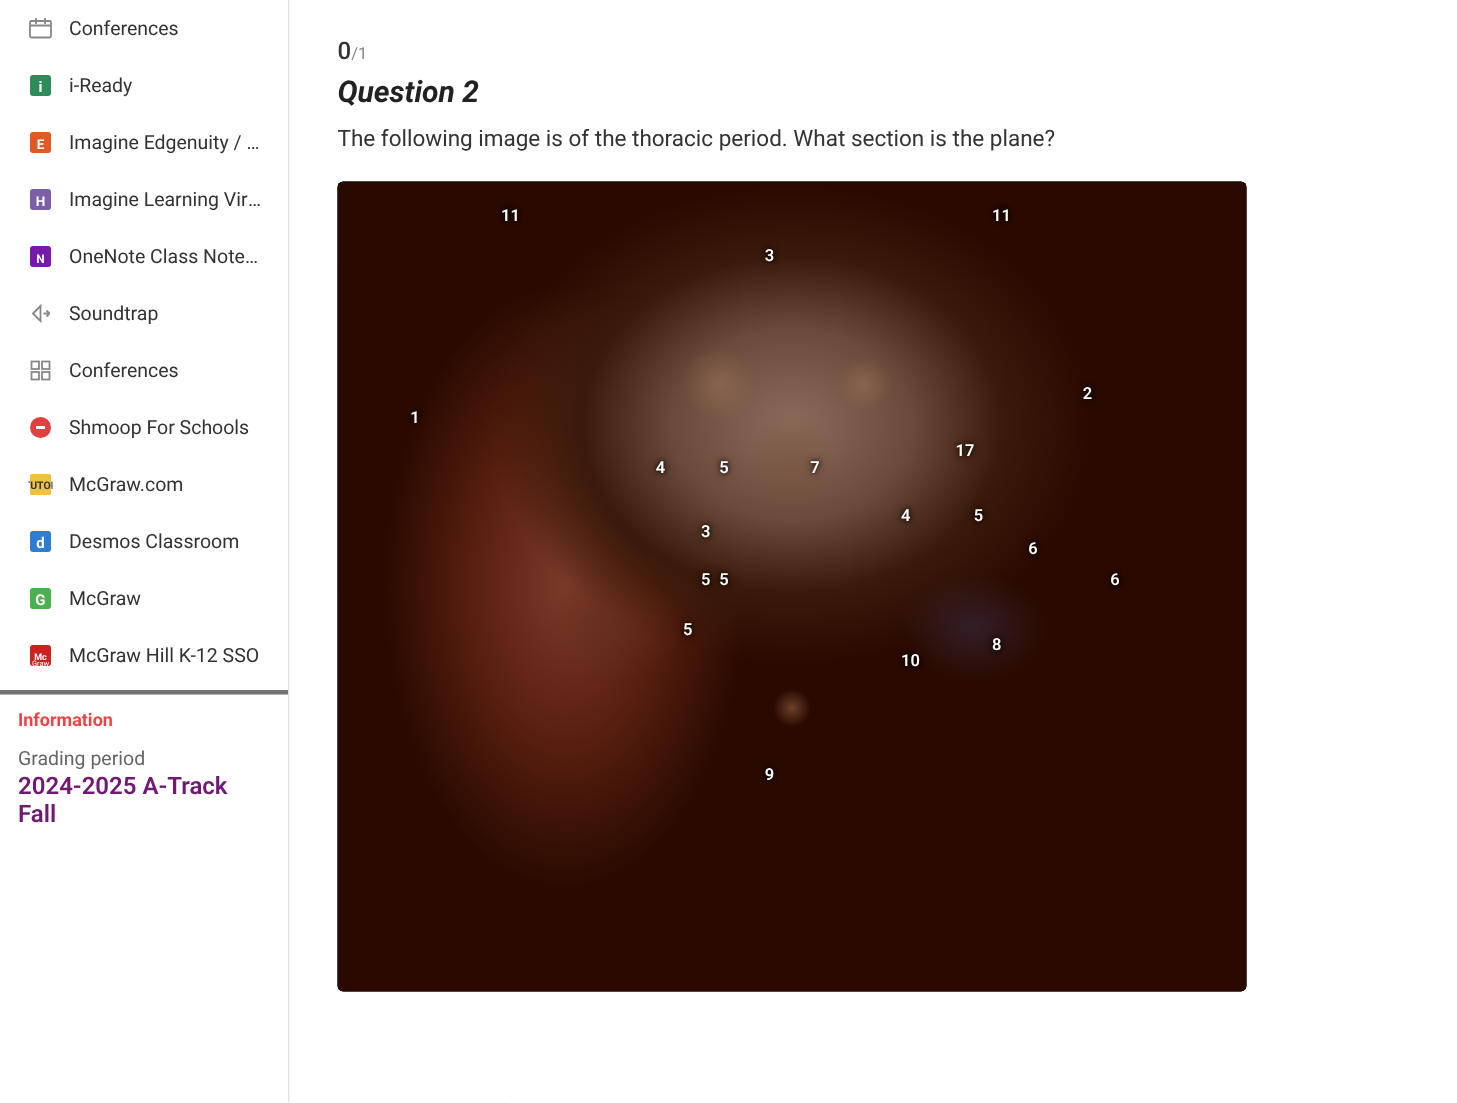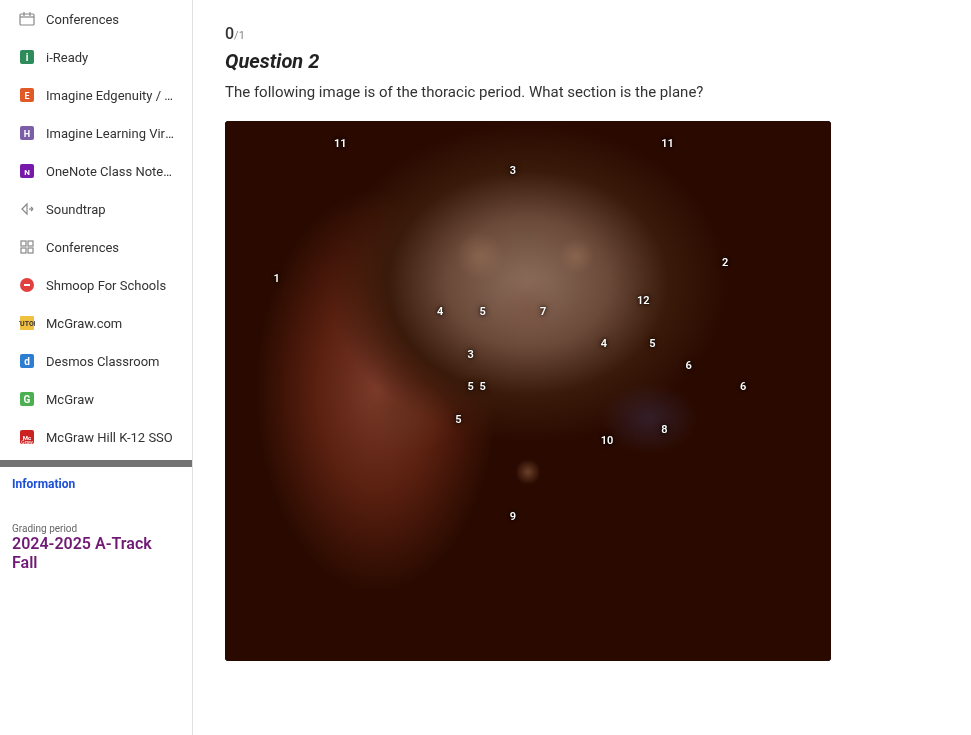--- a/index.html
+++ b/index.html
@@ -47,32 +47,31 @@
     }
     .sidebar-item .item-label {
       overflow: hidden;
       text-overflow: ellipsis;
     }
 
     .sidebar-section-header {
       padding: 10px 12px 4px 12px;
       font-size: 12px;
       font-weight: 700;
-      color: #1d4ed8;
-      border-top: 7px solid #737373;
+      color: #ef4444;
+      border-top: 3px solid #737373;
       margin-top: 4px;
     }
 
     .grading-info {
       padding: 8px 12px 12px 12px;
     }
     .grading-info .label {
-      font-size: 10px;
+      font-size: 13px;
       color: #666;
-      margin-top: 20px;
     }
     .grading-info .value {
       font-size: 16px;
       font-weight: 600;
       color: #701a75;
     }
 
     
     .main-content {
       flex: 1;
@@ -317,21 +316,21 @@
 
     <div class="anatomy-image-container">
       <div class="anatomy-image">
         <div class="anatomy-overlay"></div>
 
         <span class="num-label" style="top:3%; left:18%;">11</span>
         <span class="num-label" style="top:3%; left:72%;">11</span>
         <span class="num-label" style="top:8%; left:47%;">3</span>
         <span class="num-label" style="top:28%; left:8%;">1</span>
         <span class="num-label" style="top:25%; left:82%;">2</span>
-        <span class="num-label" style="top:32%; left:68%;">12</span>
+        <span class="num-label" style="top:32%; left:68%;">17</span>
         <span class="num-label" style="top:34%; left:42%;">5</span>
         <span class="num-label" style="top:34%; left:35%;">4</span>
         <span class="num-label" style="top:34%; left:52%;">7</span>
         <span class="num-label" style="top:40%; left:62%;">4</span>
         <span class="num-label" style="top:40%; left:70%;">5</span>
         <span class="num-label" style="top:42%; left:40%;">3</span>
         <span class="num-label" style="top:48%; left:40%;">5</span>
         <span class="num-label" style="top:48%; left:42%;">5</span>
         <span class="num-label" style="top:44%; left:76%;">6</span>
         <span class="num-label" style="top:48%; left:85%;">6</span>

